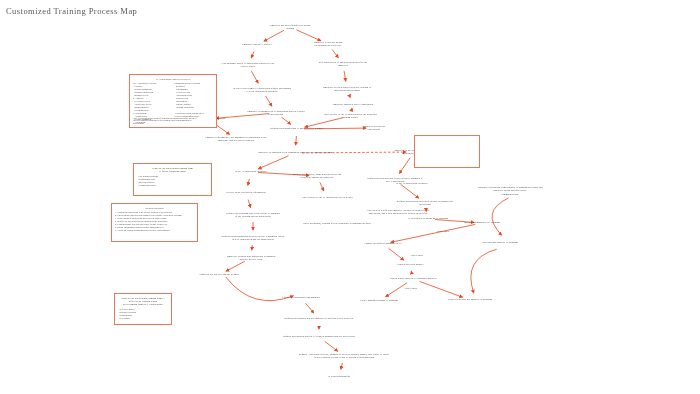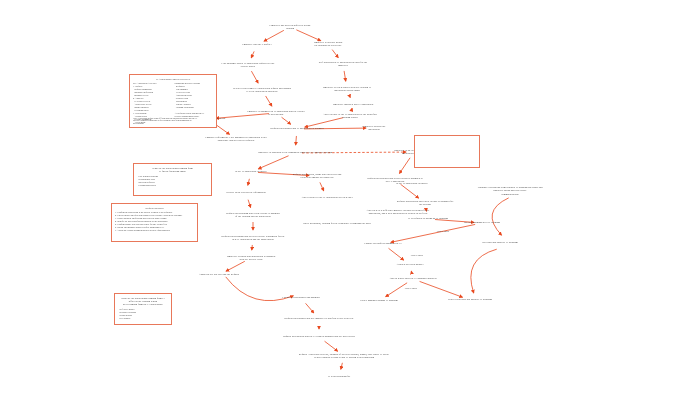--- a/index.html
+++ b/index.html
@@ -50,20 +50,21 @@
     font-size:2.1px;line-height:1.35;color:#3d3d3d;
     position:absolute;left:3px;right:3px;bottom:2px;white-space:pre-line;
   }
   .panel.empty{background:#fff;}
 </style>
 </head>
 <body>
 
 <div id="canvas">
 
+  <div class="page-title">Customized Training Process Map</div>
 
   <svg id="wires" viewBox="0 0 700 394">
     <defs>
       <marker id="ah" markerWidth="5" markerHeight="5" refX="4" refY="2.5" orient="auto">
         <path d="M0,0 L5,2.5 L0,5 z" fill="#e8491f"></path>
       </marker>
     </defs>
     <g id="edge-group">
         <path d="M283.8547309895993,30.351964914764014 L264.02316458331507,41.16918295455541" fill="none" stroke="#e8491f" stroke-width="0.8" marker-end="url(#ah)"></path>
         <path d="M296.38972776326443,29.85856242040778 L320.69745398484065,40.733071519533965" fill="none" stroke="#e8491f" stroke-width="0.8" marker-end="url(#ah)"></path>

